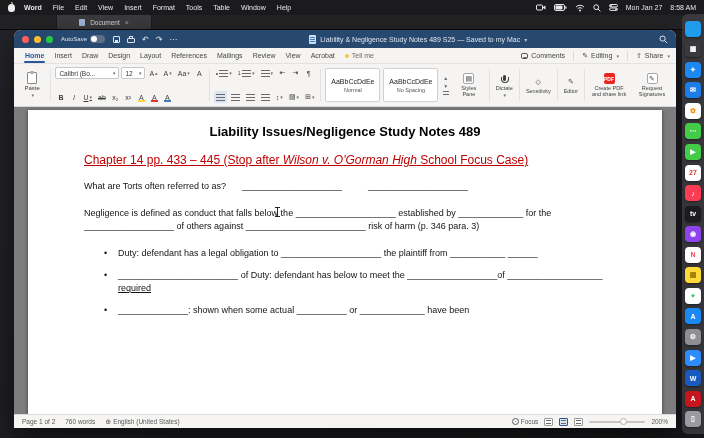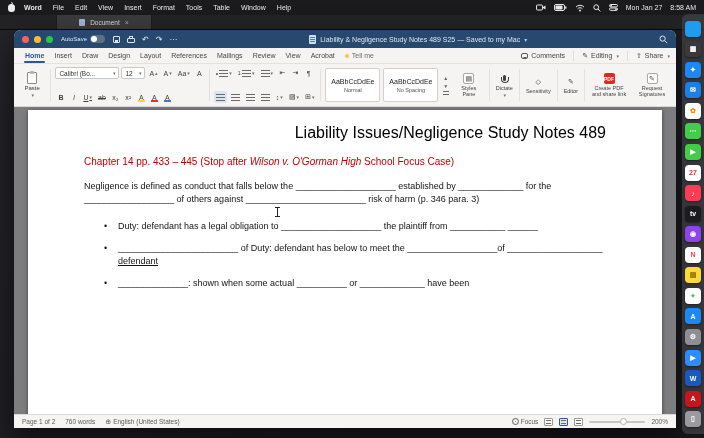--- a/index.html
+++ b/index.html
@@ -87,22 +87,22 @@
   .bigbtn{display:flex;flex-direction:column;align-items:center;justify-content:center;gap:1px;font-size:5.5px;line-height:6px;color:#3f3f3f;padding:0 2px;text-align:center;max-width:40px;}
   .bigicon{width:11px;height:11px;border-radius:2px;display:flex;align-items:center;justify-content:center;font-size:7px;color:#4a4a4a;}
   .bigicon.boxed{border:1px solid #a9a8a7;background:#fff;}
   .bigicon.adobe{background:#e8251f;color:#fff;font-size:5px;font-weight:bold;}
   .mic{width:3px;height:6px;background:#3f3f3f;border-radius:2px;position:relative;}
   .mic::after{content:'';position:absolute;left:-2px;top:2px;width:6px;height:5px;border:1px solid #3f3f3f;border-top:none;border-radius:0 0 4px 4px;}
 
   
   .docarea{position:absolute;left:0;top:77px;right:0;bottom:14px;background:#7d7d7f;overflow:hidden;}
   .page{position:absolute;left:14px;top:3px;width:634px;height:420px;background:#fff;box-shadow:0 1px 4px rgba(0,0,0,.5);padding:14px 56px 0 56px;color:#141414;}
-  .dtitle{margin:0 0 14px 0;text-align:right;font-weight:normal;font-size:16px;color:#000;}
-  .chapter{margin:0 0 13px 0;font-size:10px;color:#c00000;}
+  .dtitle{margin:0 0 14px 0;text-align:center;font-weight:bold;font-size:13px;color:#000;}
+  .chapter{margin:0 0 13px 0;font-size:12px;color:#c00000;text-decoration:underline;}
   .chapter .it{font-style:italic;}
   .dpara{margin:0 0 14px 0;font-size:9px;line-height:13px;word-break:break-word;}
   .blank-gap1{margin-left:16px;}
   .blank-gap2{margin-left:26px;}
   .bullets{margin:2px 0 0 0;}
   .bullet{position:relative;margin:0 0 9px 0;padding-left:34px;font-size:9px;line-height:13px;word-break:break-word;}
   .bullet::before{content:'•';position:absolute;left:20px;top:0;font-size:9px;}
   .u{text-decoration:underline;}
   .ibeam{position:absolute;left:246px;top:97px;width:7px;height:11px;pointer-events:none;}
   .ibeam::before{content:'';position:absolute;left:3px;top:1px;bottom:1px;width:1px;background:#222;}
@@ -402,24 +402,25 @@
       <div class="bigbtn">
         <span class="bigicon boxed">✎</span>
         <span>Request Signatures</span>
       </div>
     </div>
 
     <div class="docarea">
       <div class="page">
         <p class="dtitle">Liability Issues/Negligence Study Notes 489</p>
         <p class="chapter"><span>Chapter 14 pp. 433 – 445 (Stop after </span><span class="it">Wilson v. O'Gorman High</span><span> School Focus Case)</span></p>
+        <p class="dpara"><span>What are Torts often referred to as?</span><span class="blank-gap1">____________________</span><span class="blank-gap2">____________________</span></p>
         <p class="dpara">Negligence is defined as conduct that falls below the ____________________ established by _____________ for the __________________ of others against ________________________ risk of harm (p. 346 para. 3)</p>
         <div class="bullets">
           <div class="bullet">Duty: defendant has a legal obligation to ____________________ the plaintiff from ___________ ______</div>
-          <div class="bullet"><span>________________________ of Duty: defendant has below to meet the __________________of ___________________ </span><span class="u">defendant</span></div>
+          <div class="bullet"><span>________________________ of Duty: defendant has below to meet the __________________of ___________________ </span><span class="u">required</span></div>
           <div class="bullet">______________: shown when some actual __________ or _____________ have been</div>
         </div>
         <span class="ibeam"></span>
       </div>
     </div>
 
     <div class="statusbar">
       <div class="sb-left">
         <span>Page 1 of 2</span>
         <span>760 words</span>

